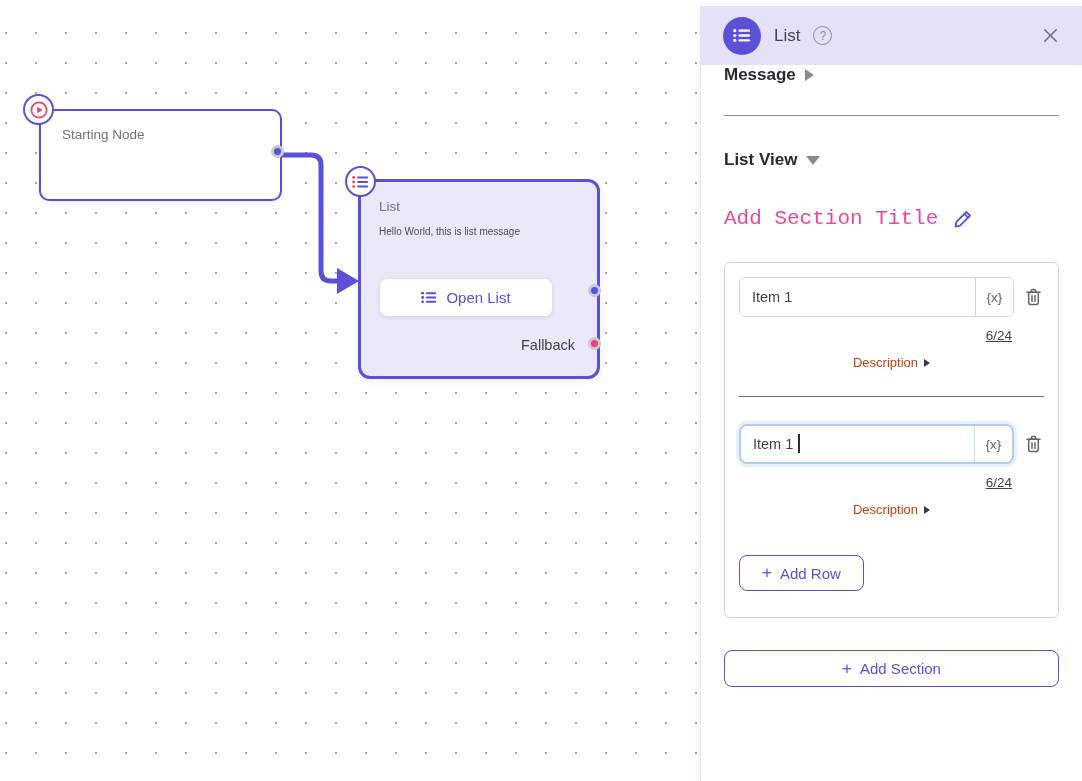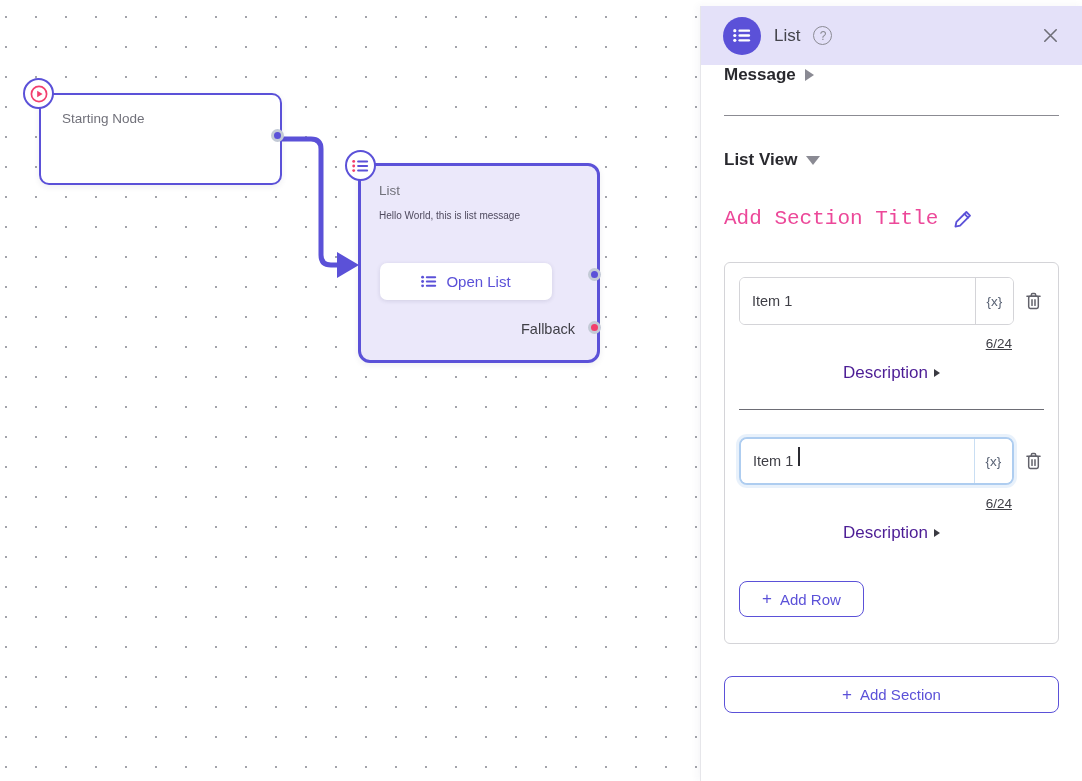--- a/index.html
+++ b/index.html
@@ -2,21 +2,21 @@
 <html><head>
 <meta charset="utf-8">
 <style>
   * { margin:0; padding:0; box-sizing:border-box; }
   html,body { width:1082px; height:781px; overflow:hidden;
     font-family:"Liberation Sans", sans-serif; background:#fff; }
 
   
   .canvas { position:absolute; inset:0; background-color:#fff;
     background-image:radial-gradient(#a3a4ab 1.1px, transparent 1.2px);
-    background-size:30px 30px; background-position:21px 2px; }
+    background-size:30px 30px; background-position:21px 2px;margin-top:16px; }
   .connector-svg { position:absolute; inset:0; pointer-events:none; }
 
   .node { position:absolute; border-radius:10px; background:#fff;
     border:2px solid #5b51d8; box-shadow:0 2px 6px rgba(40,40,80,.08); }
   .start-node { left:39px; top:93px; width:243px; height:92px; }
   .list-node  { left:358px; top:163px; width:242px; height:200px;
     border-width:3px; border-radius:12px; background:#ebe8fa; }
 
   .node-badge { position:absolute; width:31px; height:31px; background:#fff;
     border:2.5px solid #5b51d8; border-radius:50%;
@@ -67,39 +67,39 @@
   .hdr-listview { margin-top:34px; }
 
   .add-title-row { margin-top:37px; display:flex; align-items:center; gap:14px; }
   .add-title-label { font-size:21px; color:#ec4899;font-family:Liberation Mono, monospace; }
   .icon-btn { background:none; border:none; cursor:pointer; display:flex; align-items:center; }
 
   .card { margin-top:32px; border:1px solid #d4d4d8; border-radius:6px; background:#fff;
     padding:14px 14px 26px 14px; }
 
   .input-line { display:flex; align-items:center; gap:9px; }
-  .field-group { flex:1; display:flex; height:48px; border:1px solid #d4d4d8;
+  .field-group { flex:1; display:flex; height:40px; border:1px solid #d4d4d8;
     border-radius:6px; background:#fff; overflow:hidden; }
   .field-group.focused { border:2px solid #aecdf0; border-radius:8px;
     box-shadow:0 0 0 3px rgba(150,190,235,.22); }
   .field-input { flex:1; border:none; outline:none; padding:0 12px; min-width:0;
     font-size:14.5px; color:#3f3f46; font-family:"Liberation Sans", sans-serif; }
   .input-wrap { flex:1; position:relative; display:flex; }
   .caret { position:absolute; left:57px; top:10px; width:1.5px; height:19px; background:#2b2b31; }
   .field-group.focused .caret { top:8px; }
   .var-btn { width:38px; border:none; border-left:1px solid #d4d4d8; background:#fff;
     color:#5a6375; font-size:13.5px; cursor:pointer; font-family:"Liberation Sans", sans-serif; }
   .field-group.focused .var-btn { border-left-color:#c9def3; }
   .trash-btn { background:none; border:none; cursor:pointer; display:flex; align-items:center;
     padding:0; }
 
   .counter { margin-top:11px; margin-right:32px; text-align:right;
     font-size:13.5px; color:#3f3f46;text-decoration:underline; }
   .desc-row { margin-top:12px; display:flex; align-items:center; justify-content:center;
-    gap:6px; cursor:pointer; font-size:17px; color:#4c1d95; }
+    gap:6px; cursor:pointer; font-size:13px; color:#c2410c; }
 
   .row-divider { border:none; border-top:1px solid #6d6d75; margin-top:26px; }
   .row2 { margin-top:27px; }
 
   .add-row-btn { margin-top:38px; height:36px; padding:0 22px; background:#fff;
     border:1px solid #5b51d8; border-radius:8px; color:#5b51d8; font-size:15px;
     cursor:pointer; display:inline-flex; align-items:center; gap:8px;
     font-family:"Liberation Sans", sans-serif; }
 
   .add-section-btn { margin-top:32px; width:100%; height:37px; background:#fff;

